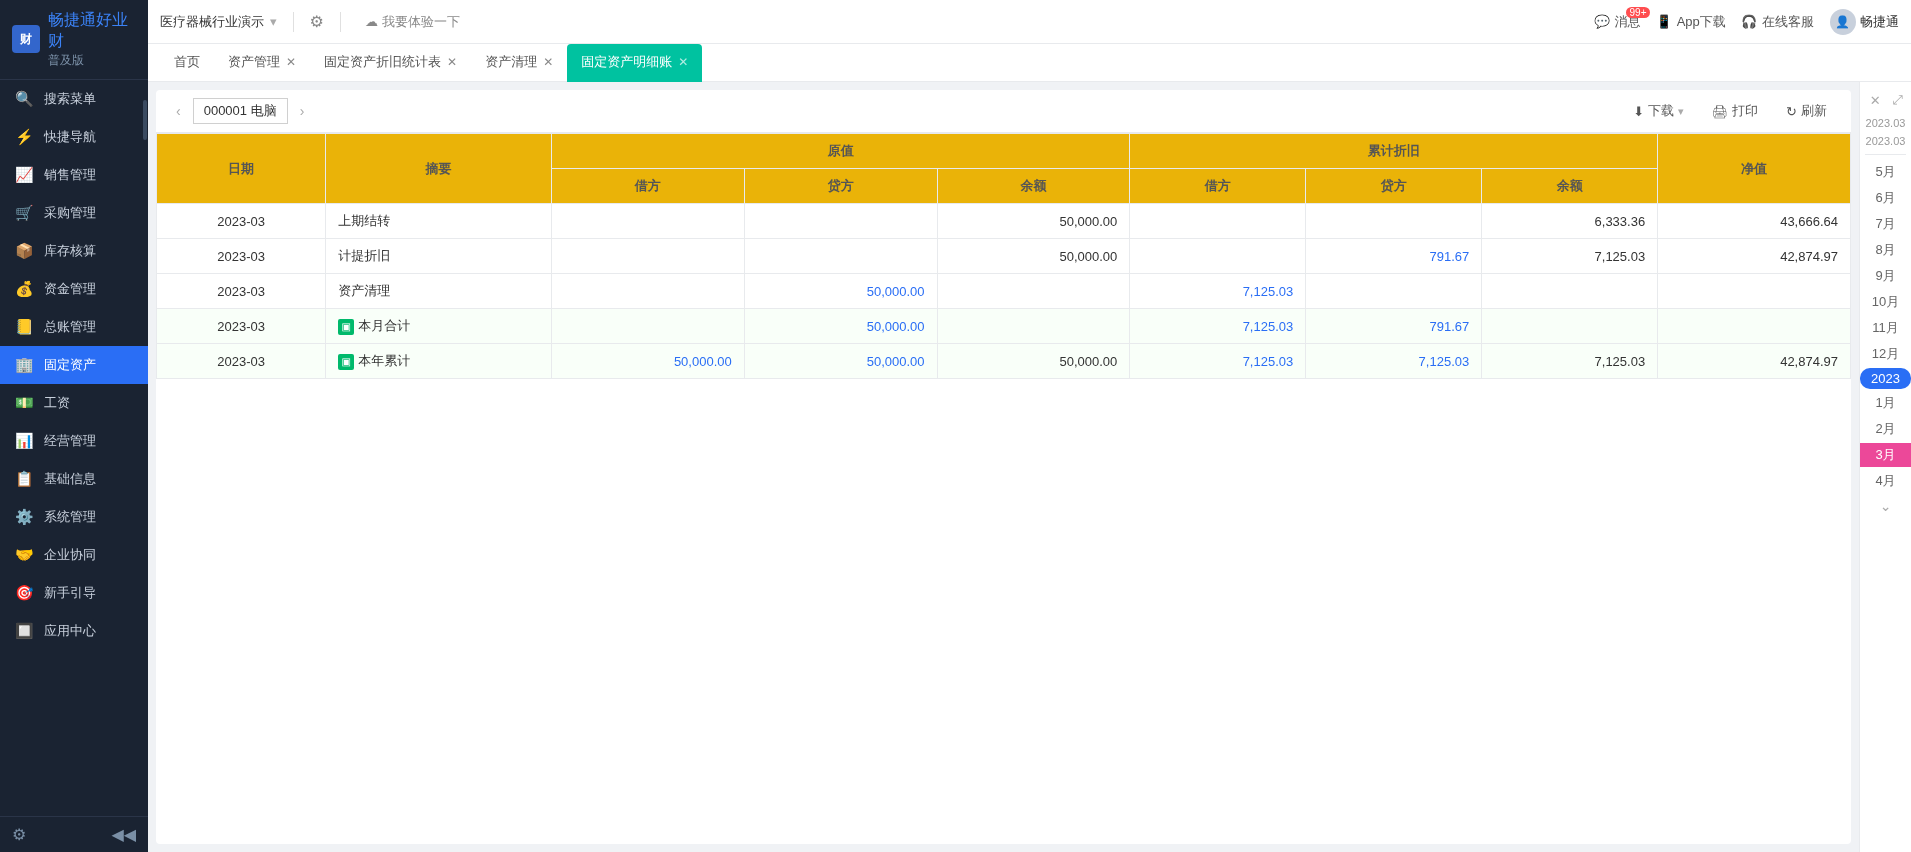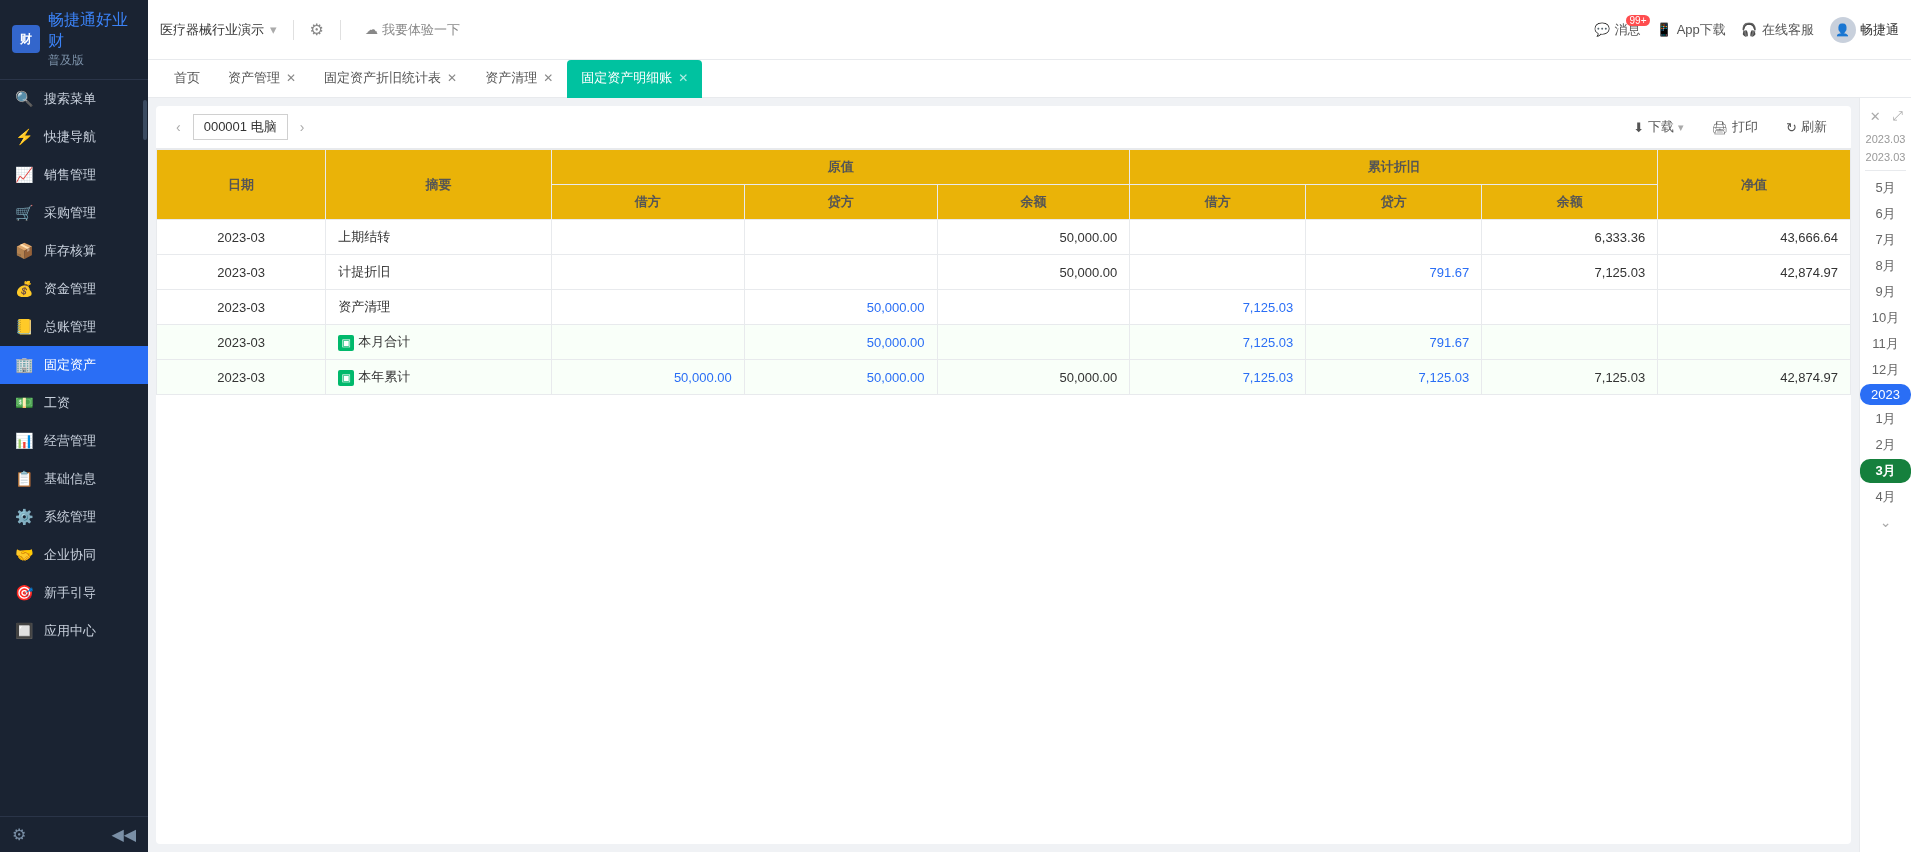--- a/index.html
+++ b/index.html
@@ -57,21 +57,21 @@
       flex: 1;
       display: flex;
       flex-direction: column;
       background: #f0f2f5;
       overflow: hidden;
     }
 
     
     .topbar {
       background: #fff;
-      height: 60px;
+      height: 44px;
       display: flex; align-items: center;
       padding: 16px 12px;
       border-bottom: 1px solid #e8eaed;
       gap: 8px;
     }
     .topbar-company {
       display: flex; align-items: center; gap: 6px;
       font-size: 13px; color: #333; cursor: pointer;
     }
     .topbar-divider { width: 1px; height: 20px; background: #e0e0e0; margin: 0 8px; }
@@ -227,24 +227,23 @@
     }
     .timeline-top-row { display: flex; align-items: center; justify-content: flex-end; width: 100%; padding: 2px 4px; }
     .timeline-year-label {
       font-size: 11px; color: #999; padding: 3px 4px; width: 100%; text-align: center;
     }
     .timeline-month {
       font-size: 13px; color: #666; padding: 3px 6px; cursor: pointer; width: 100%; text-align: center;
       border-radius: 10px; margin: 1px 4px;
     }
     .timeline-month.active {
-      background: #15803d;
+      background: #ec4899;
       color: #fff;
-      border-radius: 10px;
-      font-weight: bold;
+      border-radius: 0;
     }
     .timeline-month.year-badge {
       background: #2a6ef5;
       color: #fff;
       border-radius: 10px;
     }
     .timeline-arrow {
       color: #aaa; font-size: 14px; cursor: pointer; padding: 4px;
     }
   </style>

